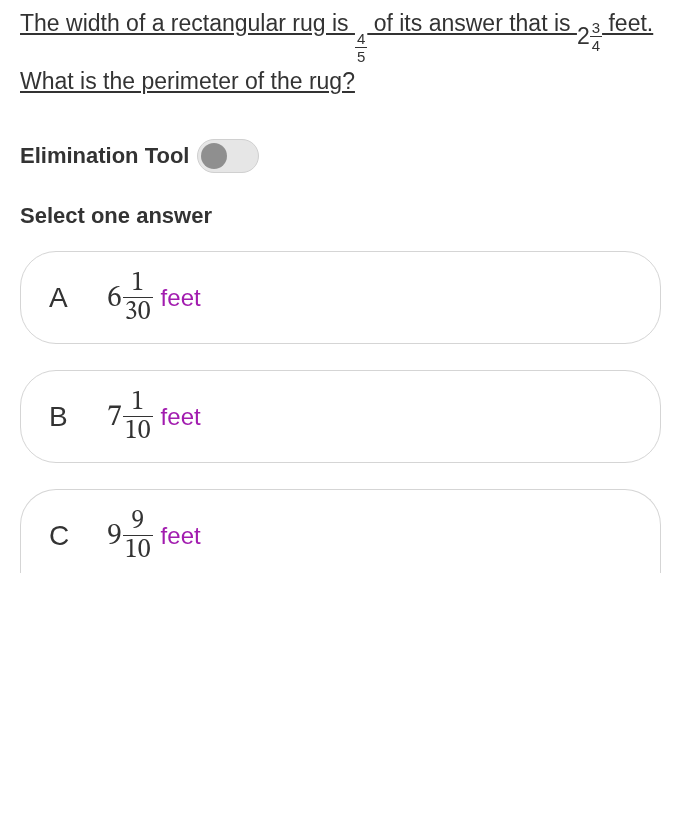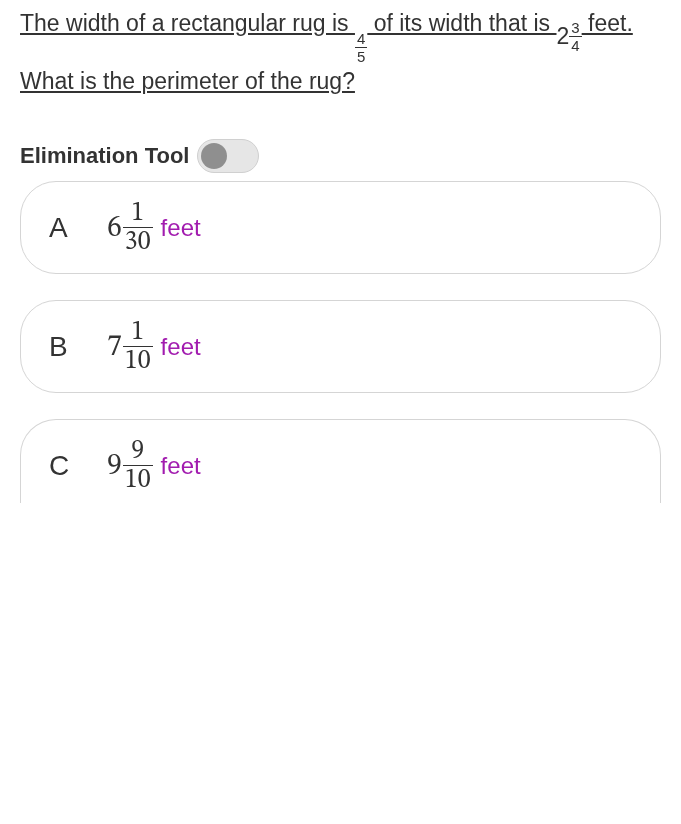--- a/index.html
+++ b/index.html
@@ -117,38 +117,39 @@
 
 <div class="container">
 
   <div class="question">
     <span class="q-text">The width of a rectangular rug is </span><span class="inline-mixed">
       <span class="frac small">
         <span class="num">4</span>
         <span class="bar"></span>
         <span class="den">5</span>
       </span>
-    </span><span class="q-text"> of its width that is </span><span class="inline-mixed">
+    </span><span class="q-text"> of its answer that is </span><span class="inline-mixed">
       <span class="whole-sm">2</span>
       <span class="frac small">
         <span class="num">3</span>
         <span class="bar"></span>
         <span class="den">4</span>
       </span>
     </span><span class="q-text"> feet. What is the perimeter of the rug?</span>
   </div>
 
 
   <div class="elim-row">
     <span class="elim-label">Elimination Tool</span>
     <div class="toggle">
       <div class="knob"></div>
     </div>
   </div>
 
+  <div class="select-label">Select one answer</div>
 
   <div class="options">
 
     <div class="option">
       <span class="opt-letter">A</span>
       <span class="opt-body">
         <span class="mixed">
           <span class="whole">6</span>
           <span class="frac big">
             <span class="num">1</span>

